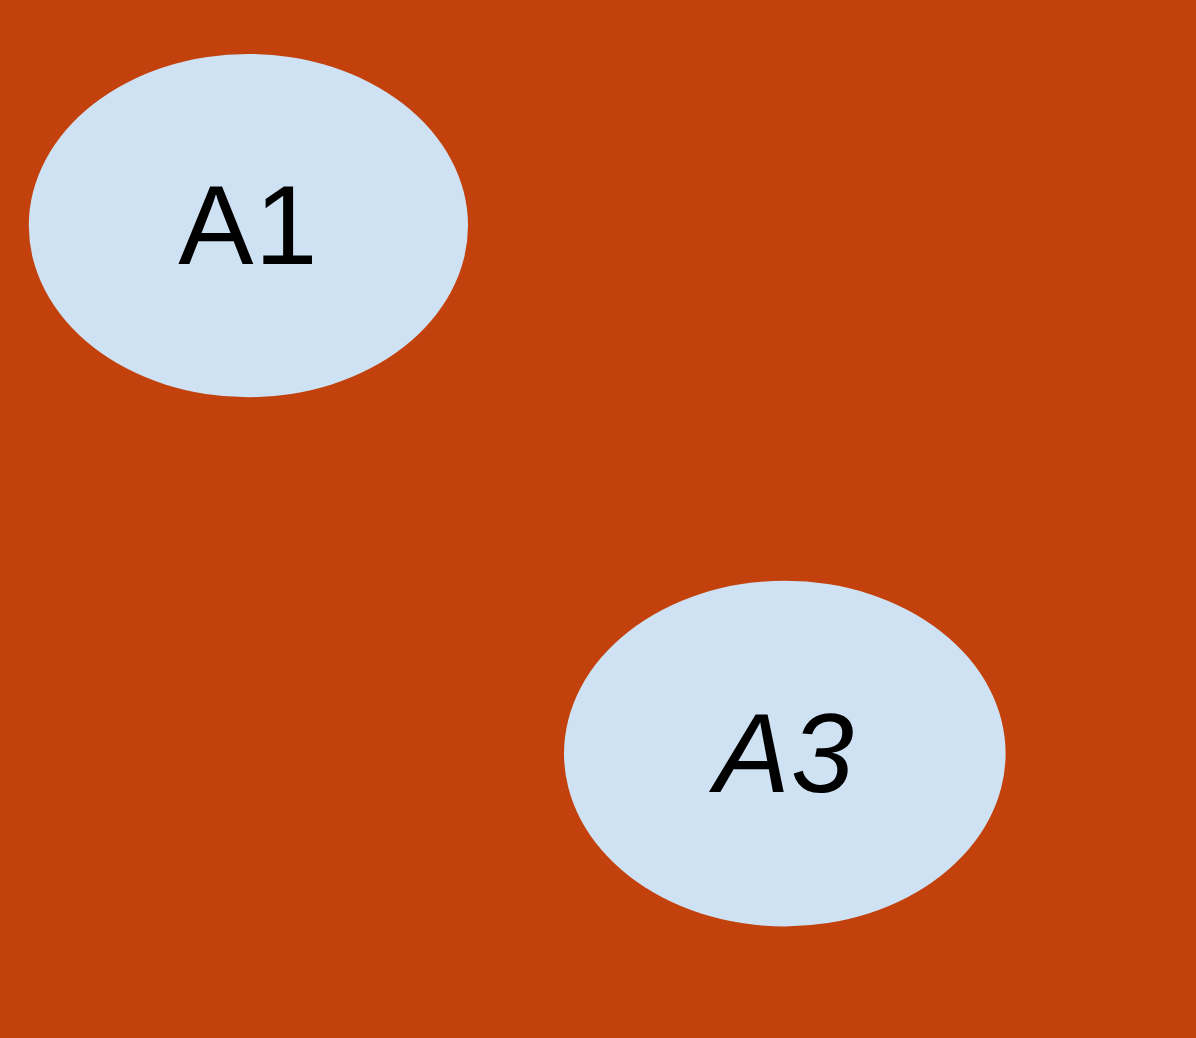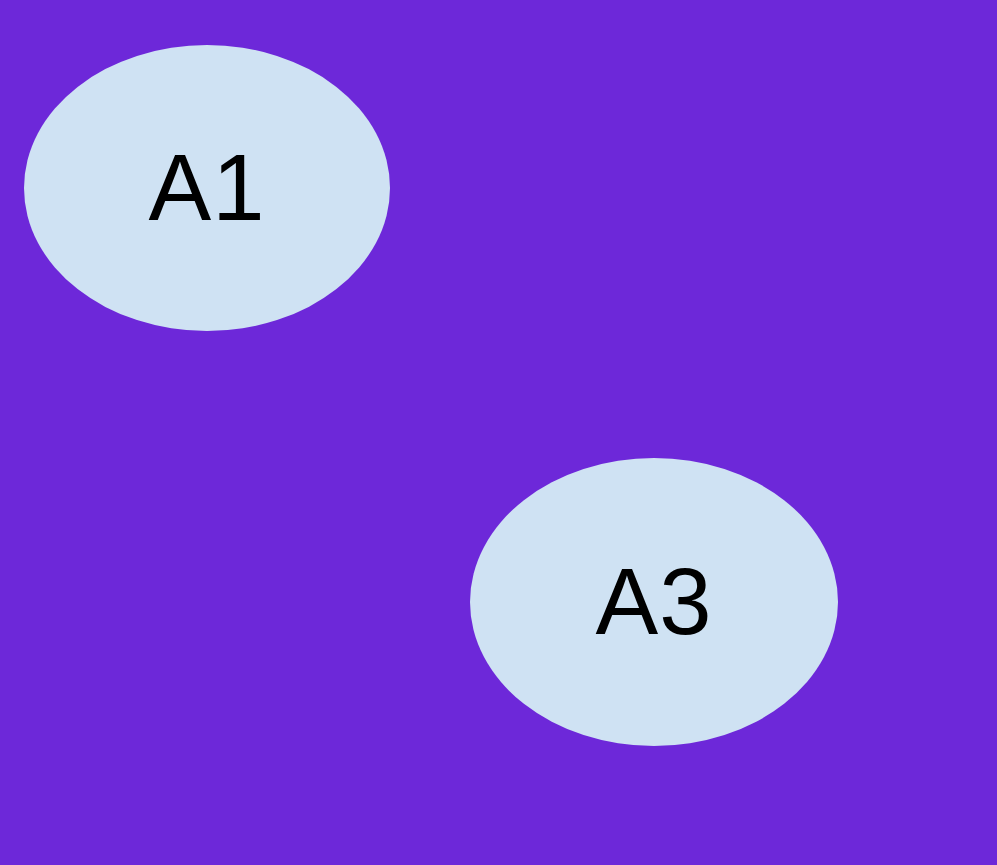--- a/index.html
+++ b/index.html
@@ -25,20 +25,20 @@
   .node-label {
     font-size: 94px;
     line-height: 1;
     letter-spacing: 1px;
     user-select: none;
   }
 </style>
 </head>
 <body>
 
-<div id="canvas" style="width: 997px; height: 865px; background: #6d28d9;">
+<div id="canvas" style="width: 997px; height: 865px; background: #c2410c;">
   <div class="node" style="left: 24px; top: 45px; width: 366px; height: 286px; background: rgb(207, 226, 243);">
     <span class="node-label" style="color: rgb(0, 0, 0);">A1</span>
   </div>
-  <div class="node" style="left: 470px; top: 458px; width: 368px; height: 288px; background: rgb(207, 226, 243);">
+  <div class="node" style="left: 470px; top: 484px; width: 368px; height: 288px; background: rgb(207, 226, 243); font-style: italic;">
     <span class="node-label" style="color: rgb(0, 0, 0);">A3</span>
   </div>
 </div>
 
 </body></html>

